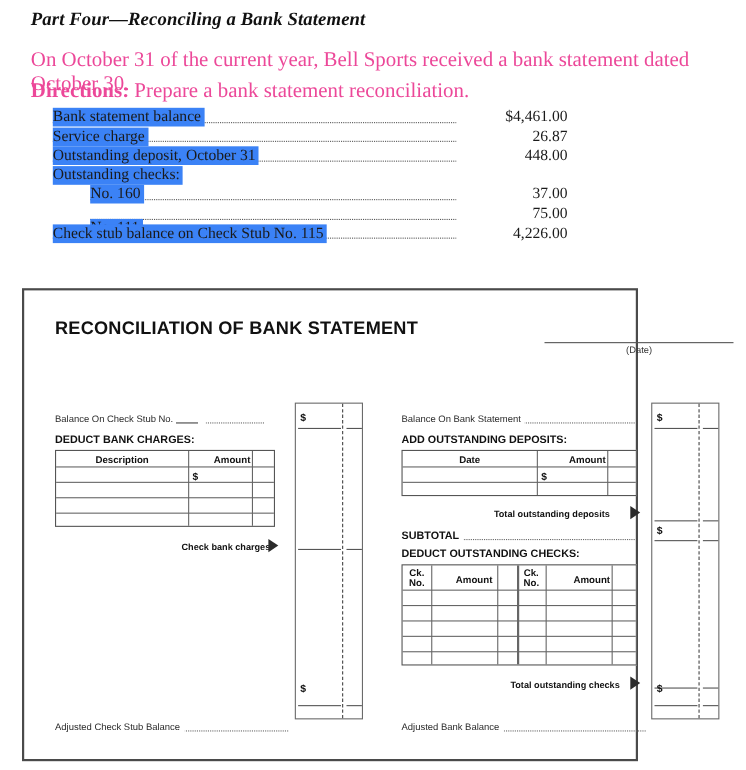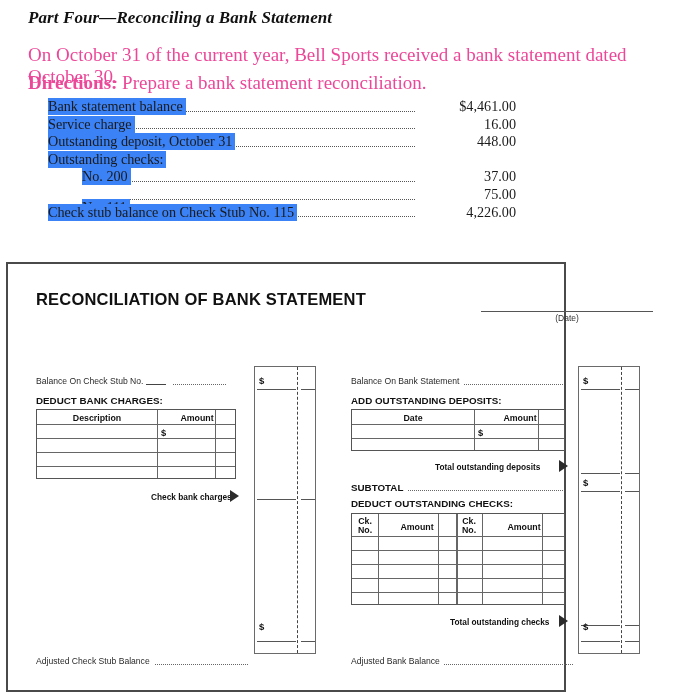--- a/index.html
+++ b/index.html
@@ -46,21 +46,21 @@
     border-bottom:1px dotted #555;
     margin-bottom:4px; z-index:1;
   }
   .ex-row .ramt{
     position:absolute; top:0; white-space:nowrap;
     background:#fff; padding-left:6px; text-align:right; z-index:2;
   }
 
   
   #form-panel{
-    position:absolute; left:6px; top:262px;
+    position:absolute; left:20px; top:262px;
     width:560px; height:430px;
     border:2px solid #4a4a4a;
     background:#fff;
     box-sizing:border-box;
   }
   #form-inner{ position:absolute; left:0; top:0; width:651px; height:426px; }
 
   .form-title{
     position:absolute; left:28px; top:26px;
     font-family:"Liberation Sans", sans-serif;
@@ -176,32 +176,32 @@
 
   <div id="ex-list">
       <div class="ex-row">
         <span class="rlabel" style="left: 48px;">Bank statement balance</span>
         <span class="leader" style="left: 48px; right: 263px;"></span>
         <span class="ramt" style="left: 415px; width: 95px;">$4,461.00</span>
       </div>
       <div class="ex-row">
         <span class="rlabel" style="left: 48px;">Service charge</span>
         <span class="leader" style="left: 48px; right: 263px;"></span>
-        <span class="ramt" style="left: 415px; width: 95px;">16.00</span>
+        <span class="ramt" style="left: 415px; width: 95px;">26.87</span>
       </div>
       <div class="ex-row">
         <span class="rlabel" style="left: 48px;">Outstanding deposit, October 31</span>
         <span class="leader" style="left: 48px; right: 263px;"></span>
         <span class="ramt" style="left: 415px; width: 95px;">448.00</span>
       </div>
       <div class="ex-row noleader">
         <span class="rlabel" style="left: 48px;">Outstanding checks:</span>
       </div>
       <div class="ex-row">
-        <span class="rlabel" style="left: 82px;">No. 200</span>
+        <span class="rlabel" style="left: 82px;">No. 160</span>
         <span class="leader" style="left: 82px; right: 263px;"></span>
         <span class="ramt" style="left: 415px; width: 95px;">37.00</span>
       </div>
       <div class="ex-row">
         <span class="rlabel" style="left: 82px; margin-top: 13px;">No. 111</span>
         <span class="leader" style="left: 82px; right: 263px;"></span>
         <span class="ramt" style="left: 415px; width: 95px;">75.00</span>
       </div>
       <div class="ex-row">
         <span class="rlabel" style="left: 48px;">Check stub balance on Check Stub No. 115</span>

